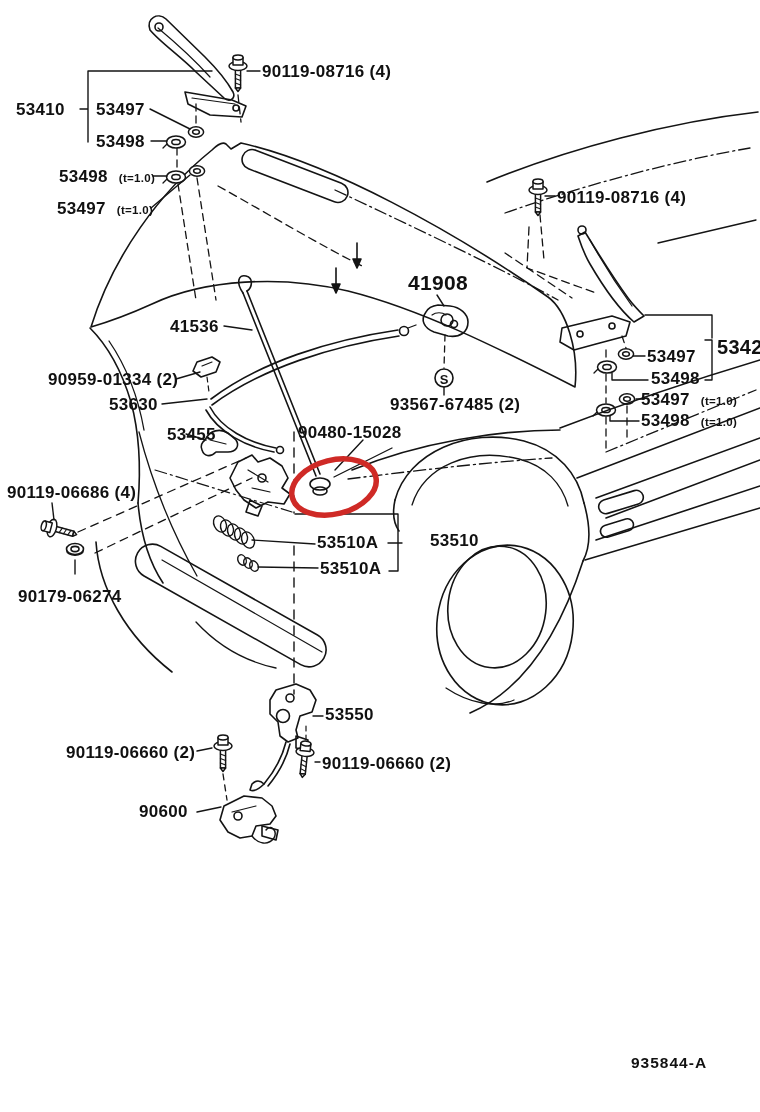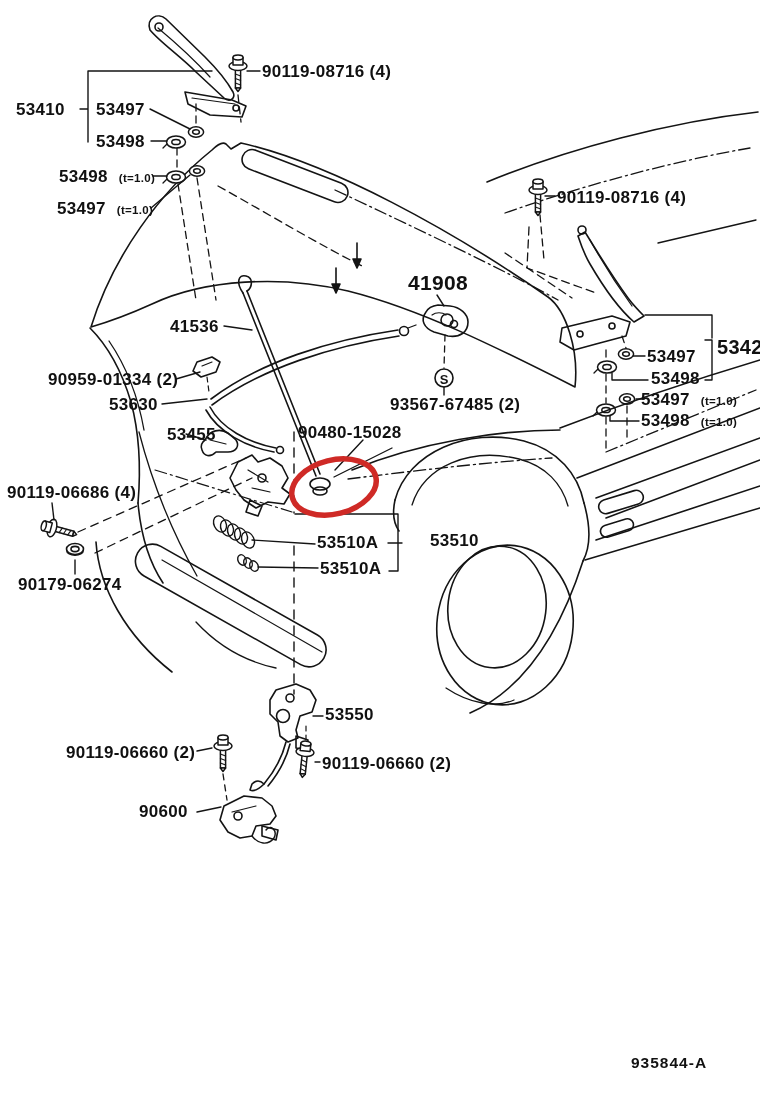--- a/index.html
+++ b/index.html
@@ -307,21 +307,21 @@
       <div class="part-label" style="left: 641px; top: 412px;"><span>53498</span><span class="suffix">(t=1.0)</span></div>
       <div class="part-label" style="left: 48px; top: 371px;"><span>90959-01334 (2)</span></div>
       <div class="part-label" style="left: 109px; top: 396px;"><span>53630</span></div>
       <div class="part-label" style="left: 390px; top: 396px;"><span>93567-67485 (2)</span></div>
       <div class="part-label" style="left: 132px; top: 426px; margin-left: 35px;"><span>53455</span></div>
       <div class="part-label" style="left: 298px; top: 424px; text-align: right;"><span>90480-15028</span></div>
       <div class="part-label" style="left: 7px; top: 484px;"><span>90119-06686 (4)</span></div>
       <div class="part-label" style="left: 317px; top: 534px;"><span>53510A</span></div>
       <div class="part-label" style="left: 404px; top: 532px; margin-left: 26px;"><span>53510</span></div>
       <div class="part-label" style="left: 320px; top: 560px;"><span>53510A</span></div>
-      <div class="part-label" style="left: 18px; top: 576px;"><span>90179-06274</span></div>
+      <div class="part-label" style="left: 18px; top: 588px;"><span>90179-06274</span></div>
       <div class="part-label" style="left: 325px; top: 706px;"><span>53550</span></div>
       <div class="part-label" style="left: 66px; top: 744px;"><span>90119-06660 (2)</span></div>
       <div class="part-label" style="left: 322px; top: 755px;"><span>90119-06660 (2)</span></div>
       <div class="part-label" style="left: 139px; top: 803px;"><span>90600</span></div>
     </div>
 
 <div id="diagram-code">935844-A</div>
 
 </div>
 

